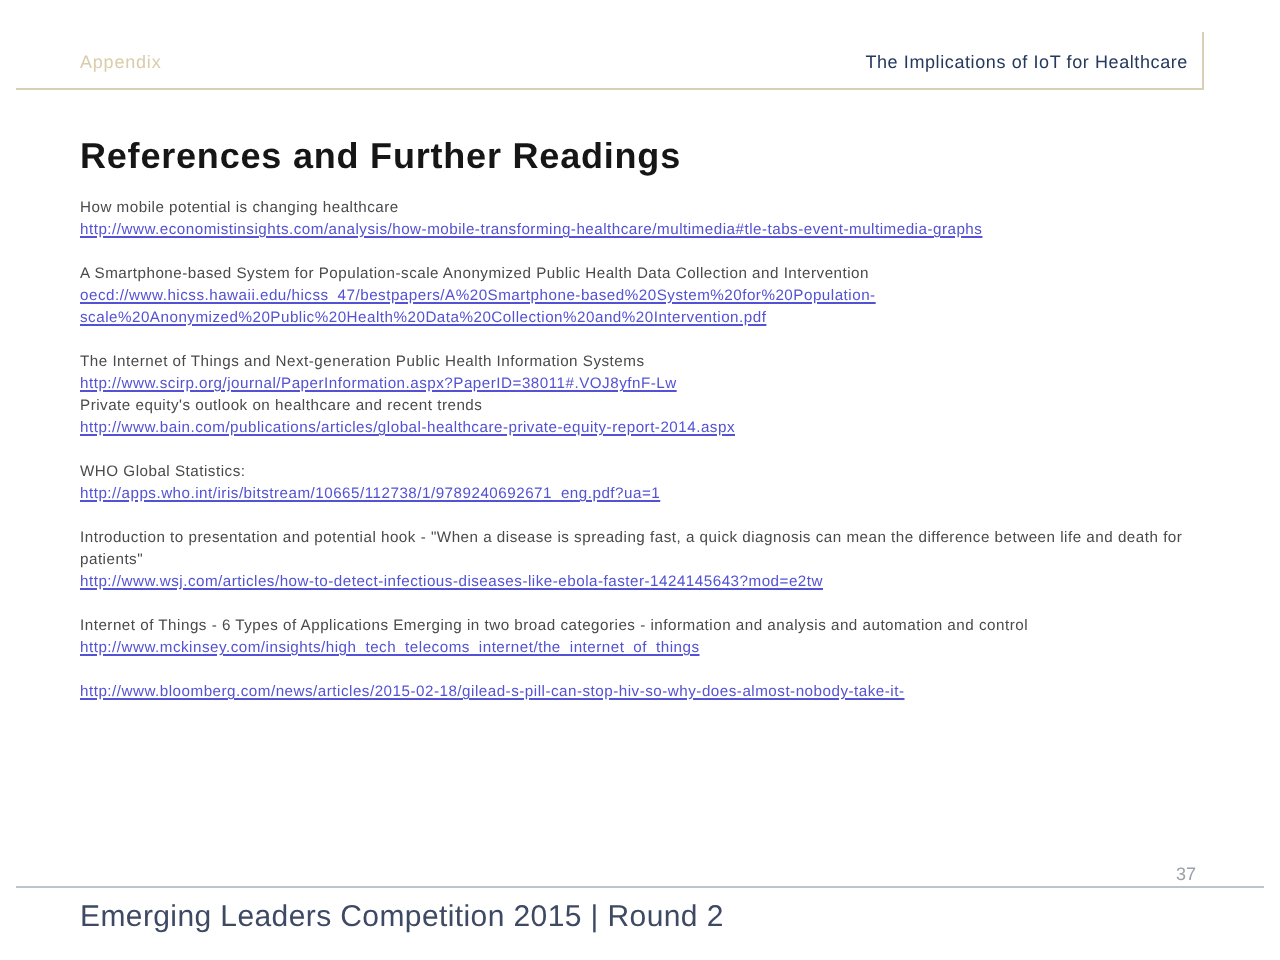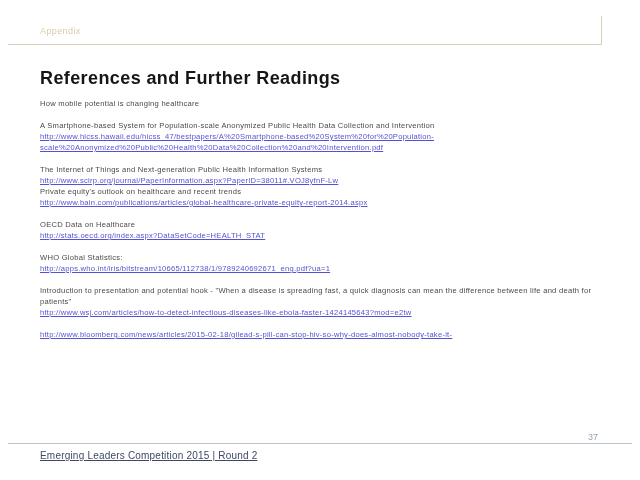--- a/index.html
+++ b/index.html
@@ -49,73 +49,73 @@
     overflow-wrap: anywhere; cursor: pointer;
   }
 
   
   .footer-rule {
     position: absolute; left: 8px; right: 8px; top: 443px;
     height: 1px; background: #b9c4ce;
   }
   .footer-text {
     position: absolute; left: 40px; top: 450px;
-    font-size: 10px; color: #3e4a63; letter-spacing: 0.2px; text-decoration: underline;
+    font-size: 15px; color: #3e4a63; letter-spacing: 0.2px;
   }
   .page-number {
     position: absolute; right: 42px; top: 432px;
     font-size: 9px; color: #9aa1ab;
   }
 </style>
 </head>
 <body>
 
 <div class="slide">
 
   <div class="header-section">Appendix</div>
+  <div class="header-title">The Implications of IoT for Healthcare</div>
   <div class="header-rule"></div>
   <div class="header-vline"></div>
 
   <h1 class="page-title">References and Further Readings</h1>
 
   <div class="refs">
 
     <div class="ref-block">
       <div class="ref-text">How mobile potential is changing healthcare</div>
+      <a class="ref-link">http://www.economistinsights.com/analysis/how-mobile-transforming-healthcare/multimedia#tle-tabs-event-multimedia-graphs</a>
     </div>
 
 
     <div class="ref-block">
       <div class="ref-text">A Smartphone-based System for Population-scale Anonymized Public Health Data Collection and Intervention</div>
-      <a class="ref-link">http://www.hicss.hawaii.edu/hicss_47/bestpapers/A%20Smartphone-based%20System%20for%20Population-scale%20Anonymized%20Public%20Health%20Data%20Collection%20and%20Intervention.pdf</a>
+      <a class="ref-link">oecd://www.hicss.hawaii.edu/hicss_47/bestpapers/A%20Smartphone-based%20System%20for%20Population-scale%20Anonymized%20Public%20Health%20Data%20Collection%20and%20Intervention.pdf</a>
     </div>
 
     <div class="ref-block">
       <div class="ref-text">The Internet of Things and Next-generation Public Health Information Systems</div>
       <a class="ref-link">http://www.scirp.org/journal/PaperInformation.aspx?PaperID=38011#.VOJ8yfnF-Lw</a>
       <div class="ref-text">Private equity's outlook on healthcare and recent trends</div>
       <a class="ref-link">http://www.bain.com/publications/articles/global-healthcare-private-equity-report-2014.aspx</a>
     </div>
 
-    <div class="ref-block">
-      <div class="ref-text">OECD Data on Healthcare</div>
-      <a class="ref-link">http://stats.oecd.org/index.aspx?DataSetCode=HEALTH_STAT</a>
-    </div>
 
     <div class="ref-block">
       <div class="ref-text">WHO Global Statistics:</div>
       <a class="ref-link">http://apps.who.int/iris/bitstream/10665/112738/1/9789240692671_eng.pdf?ua=1</a>
     </div>
 
     <div class="ref-block">
       <div class="ref-text">Introduction to presentation and potential hook - "When a disease is spreading fast, a quick diagnosis can mean the difference between life and death for patients"</div>
       <a class="ref-link">http://www.wsj.com/articles/how-to-detect-infectious-diseases-like-ebola-faster-1424145643?mod=e2tw</a>
     </div>
 
     <div class="ref-block">
+      <div class="ref-text">Internet of Things - 6 Types of Applications Emerging in two broad categories - information and analysis and automation and control</div>
+      <a class="ref-link">http://www.mckinsey.com/insights/high_tech_telecoms_internet/the_internet_of_things</a>
     </div>
 
     <div class="ref-block">
       <a class="ref-link">http://www.bloomberg.com/news/articles/2015-02-18/gilead-s-pill-can-stop-hiv-so-why-does-almost-nobody-take-it-</a>
     </div>
 
   </div>
 
   <div class="footer-rule"></div>
   <div class="footer-text">Emerging Leaders Competition 2015 | Round 2</div>

